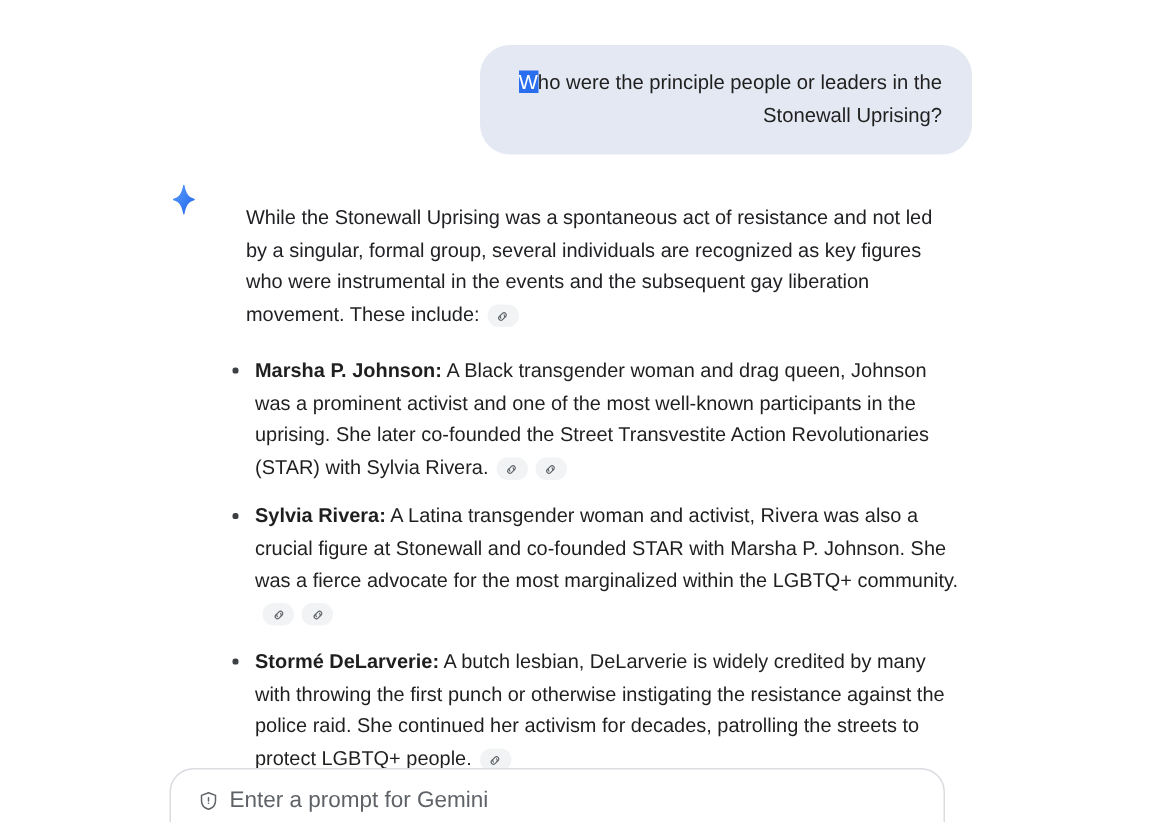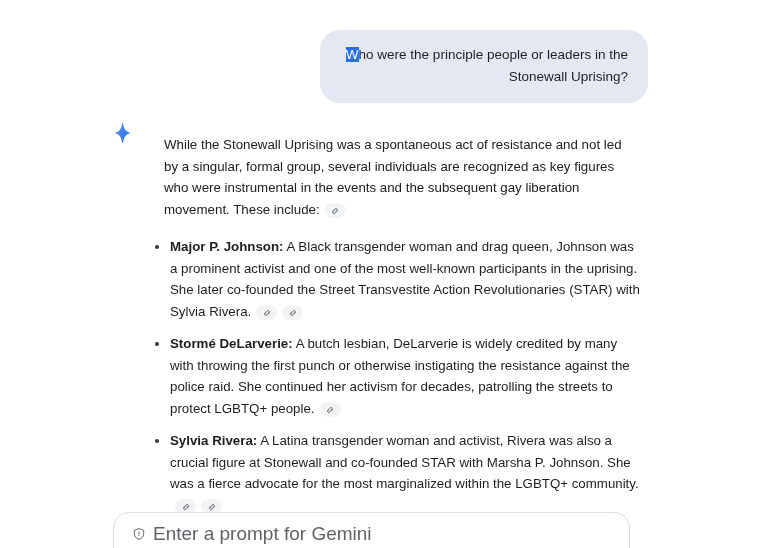--- a/index.html
+++ b/index.html
@@ -130,21 +130,21 @@
   }
   .shield-icon {
     width: 14px;
     height: 14px;
     margin-right: 7px;
     flex: 0 0 auto;
     margin-top: 1px;
   }
   .prompt-placeholder {
     color: #5f6368;
-    font-size: 19px;
+    font-size: 15px;
     line-height: 16px;
   }
 </style>
 </head>
 <body>
 
 <div class="chat-surface">
 
   <div class="user-turn">
     <div class="user-bubble"><span class="sel">W</span><span>ho were the principle people or leaders in the Stonewall Uprising?</span></div>
@@ -169,45 +169,45 @@
 
       <p class="para"><span>While the Stonewall Uprising was a spontaneous act of resistance and not led by a singular, formal group, several individuals are recognized as key figures who were instrumental in the events and the subsequent gay liberation movement. These include:</span><span class="cite">
             <svg viewBox="0 0 24 24" width="10" height="10">
               <path d="M9.5 14.5a3.6 3.6 0 0 1 0-5.1l2.4-2.4a3.6 3.6 0 0 1 5.1 5.1l-1.1 1.1" fill="none" stroke="#5f6368" stroke-width="1.9" stroke-linecap="round"></path>
               <path d="M14.5 9.5a3.6 3.6 0 0 1 0 5.1l-2.4 2.4a3.6 3.6 0 0 1-5.1-5.1l1.1-1.1" fill="none" stroke="#5f6368" stroke-width="1.9" stroke-linecap="round"></path>
             </svg>
           </span></p>
 
       <ul class="bullets">
 
-        <li><span class="term">Major P. Johnson:</span><span> A Black transgender woman and drag queen, Johnson was a prominent activist and one of the most well-known participants in the uprising. She later co-founded the Street Transvestite Action Revolutionaries (STAR) with Sylvia Rivera.</span><span class="cite">
+        <li><span class="term">Marsha P. Johnson:</span><span> A Black transgender woman and drag queen, Johnson was a prominent activist and one of the most well-known participants in the uprising. She later co-founded the Street Transvestite Action Revolutionaries (STAR) with Sylvia Rivera.</span><span class="cite">
               <svg viewBox="0 0 24 24" width="10" height="10">
                 <path d="M9.5 14.5a3.6 3.6 0 0 1 0-5.1l2.4-2.4a3.6 3.6 0 0 1 5.1 5.1l-1.1 1.1" fill="none" stroke="#5f6368" stroke-width="1.9" stroke-linecap="round"></path>
                 <path d="M14.5 9.5a3.6 3.6 0 0 1 0 5.1l-2.4 2.4a3.6 3.6 0 0 1-5.1-5.1l1.1-1.1" fill="none" stroke="#5f6368" stroke-width="1.9" stroke-linecap="round"></path>
               </svg>
             </span><span class="cite">
               <svg viewBox="0 0 24 24" width="10" height="10">
                 <path d="M9.5 14.5a3.6 3.6 0 0 1 0-5.1l2.4-2.4a3.6 3.6 0 0 1 5.1 5.1l-1.1 1.1" fill="none" stroke="#5f6368" stroke-width="1.9" stroke-linecap="round"></path>
                 <path d="M14.5 9.5a3.6 3.6 0 0 1 0 5.1l-2.4 2.4a3.6 3.6 0 0 1-5.1-5.1l1.1-1.1" fill="none" stroke="#5f6368" stroke-width="1.9" stroke-linecap="round"></path>
               </svg>
             </span></li>
 
+        <li><span class="term">Sylvia Rivera:</span><span> A Latina transgender woman and activist, Rivera was also a crucial figure at Stonewall and co-founded STAR with Marsha P. Johnson. She was a fierce advocate for the most marginalized within the LGBTQ+ community.</span><span class="cite">
+              <svg viewBox="0 0 24 24" width="10" height="10">
+                <path d="M9.5 14.5a3.6 3.6 0 0 1 0-5.1l2.4-2.4a3.6 3.6 0 0 1 5.1 5.1l-1.1 1.1" fill="none" stroke="#5f6368" stroke-width="1.9" stroke-linecap="round"></path>
+                <path d="M14.5 9.5a3.6 3.6 0 0 1 0 5.1l-2.4 2.4a3.6 3.6 0 0 1-5.1-5.1l1.1-1.1" fill="none" stroke="#5f6368" stroke-width="1.9" stroke-linecap="round"></path>
+              </svg>
+            </span><span class="cite">
+              <svg viewBox="0 0 24 24" width="10" height="10">
+                <path d="M9.5 14.5a3.6 3.6 0 0 1 0-5.1l2.4-2.4a3.6 3.6 0 0 1 5.1 5.1l-1.1 1.1" fill="none" stroke="#5f6368" stroke-width="1.9" stroke-linecap="round"></path>
+                <path d="M14.5 9.5a3.6 3.6 0 0 1 0 5.1l-2.4 2.4a3.6 3.6 0 0 1-5.1-5.1l1.1-1.1" fill="none" stroke="#5f6368" stroke-width="1.9" stroke-linecap="round"></path>
+              </svg>
+            </span></li>
+
         <li><span class="term">Stormé DeLarverie:</span><span> A butch lesbian, DeLarverie is widely credited by many with throwing the first punch or otherwise instigating the resistance against the police raid. She continued her activism for decades, patrolling the streets to protect LGBTQ+ people.</span><span class="cite">
-              <svg viewBox="0 0 24 24" width="10" height="10">
-                <path d="M9.5 14.5a3.6 3.6 0 0 1 0-5.1l2.4-2.4a3.6 3.6 0 0 1 5.1 5.1l-1.1 1.1" fill="none" stroke="#5f6368" stroke-width="1.9" stroke-linecap="round"></path>
-                <path d="M14.5 9.5a3.6 3.6 0 0 1 0 5.1l-2.4 2.4a3.6 3.6 0 0 1-5.1-5.1l1.1-1.1" fill="none" stroke="#5f6368" stroke-width="1.9" stroke-linecap="round"></path>
-              </svg>
-            </span></li>
-
-        <li><span class="term">Sylvia Rivera:</span><span> A Latina transgender woman and activist, Rivera was also a crucial figure at Stonewall and co-founded STAR with Marsha P. Johnson. She was a fierce advocate for the most marginalized within the LGBTQ+ community.</span><span class="cite">
-              <svg viewBox="0 0 24 24" width="10" height="10">
-                <path d="M9.5 14.5a3.6 3.6 0 0 1 0-5.1l2.4-2.4a3.6 3.6 0 0 1 5.1 5.1l-1.1 1.1" fill="none" stroke="#5f6368" stroke-width="1.9" stroke-linecap="round"></path>
-                <path d="M14.5 9.5a3.6 3.6 0 0 1 0 5.1l-2.4 2.4a3.6 3.6 0 0 1-5.1-5.1l1.1-1.1" fill="none" stroke="#5f6368" stroke-width="1.9" stroke-linecap="round"></path>
-              </svg>
-            </span><span class="cite">
               <svg viewBox="0 0 24 24" width="10" height="10">
                 <path d="M9.5 14.5a3.6 3.6 0 0 1 0-5.1l2.4-2.4a3.6 3.6 0 0 1 5.1 5.1l-1.1 1.1" fill="none" stroke="#5f6368" stroke-width="1.9" stroke-linecap="round"></path>
                 <path d="M14.5 9.5a3.6 3.6 0 0 1 0 5.1l-2.4 2.4a3.6 3.6 0 0 1-5.1-5.1l1.1-1.1" fill="none" stroke="#5f6368" stroke-width="1.9" stroke-linecap="round"></path>
               </svg>
             </span></li>
 
         <li><span class="term">Miss Major Griffin-Gracy:</span><span> A Black transgender woman, activist, and prison abolitionist, Miss Major was also present at Stonewall and has been a lifelong advocate for trans rights.</span></li>
 
       </ul>
 

